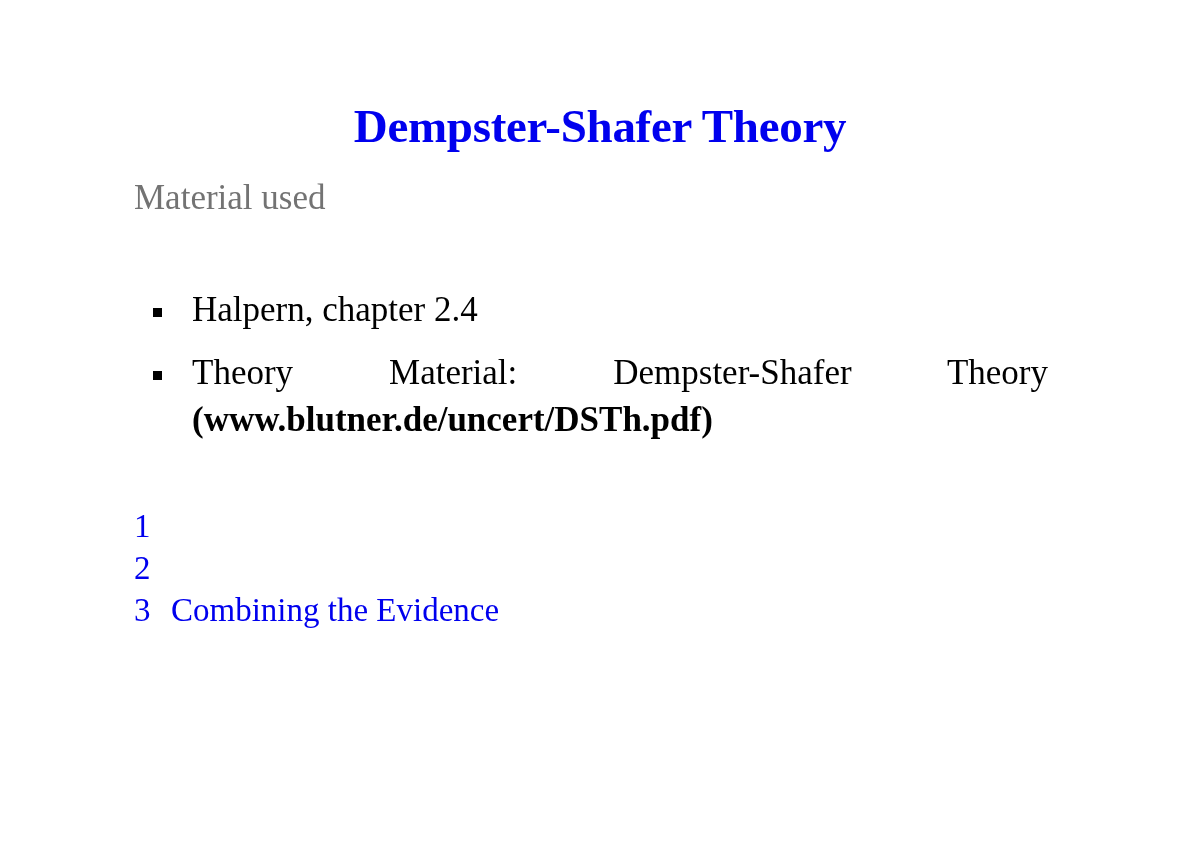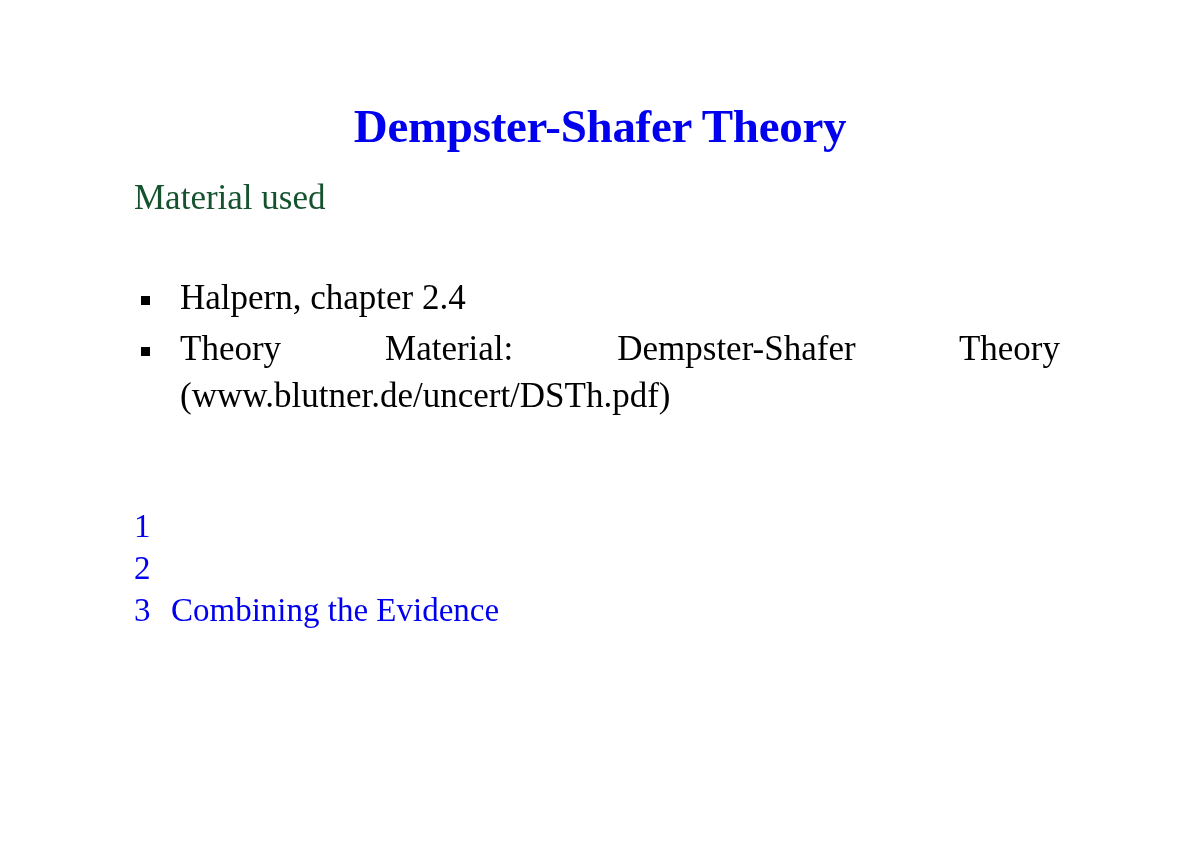--- a/index.html
+++ b/index.html
@@ -45,42 +45,42 @@
   .body-block {
     position: absolute;
     left: 134px;
     top: 176px;
     width: 930px;
   }
 
   .lead-line {
     font-size: 35px;
     line-height: 44px;
-    color: #14532d;
+    color: #737373;
     margin: 0;
     white-space: nowrap;
   }
 
   .bullet-list {
     list-style: none;
     margin: 0;
     padding: 0;
     position: absolute;
     left: 0;
     top: 94px;
     width: 930px;
   }
 
   .bullet-item {
     position: relative;
     padding-left: 42px;
     font-size: 35px;
     line-height: 47px;
     color: #000000;
-    margin: 4px;
+    margin: 16px;
   }
 
   .bullet-marker {
     position: absolute;
     left: 3px;
     top: 22px;
     width: 9px;
     height: 9px;
     background: #000000;
     display: block;
@@ -92,20 +92,21 @@
 
   
   .bullet-text.justified {
     text-align: justify;
     text-align-last: justify;
   }
   .bullet-text.justified .wrap-line {
     display: block;
     text-align: right;
     text-align-last: left;
+    font-weight: bold;
   }
 
   .ital {
   }
 
   
   .agenda {
     position: absolute;
     left: 134px;
     top: 505px;

